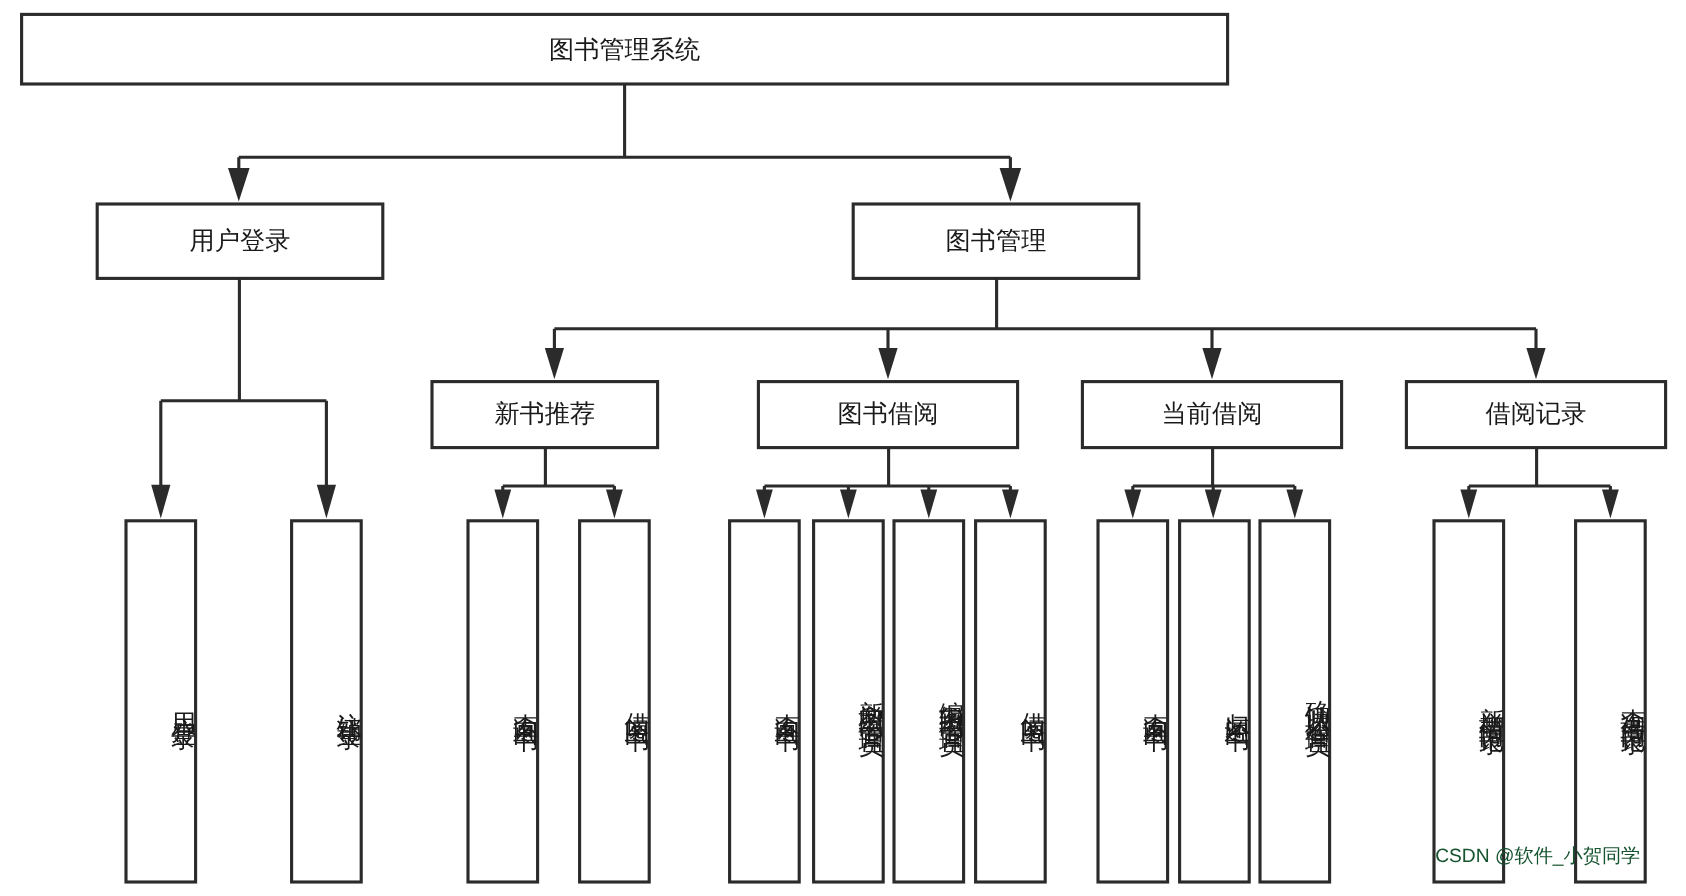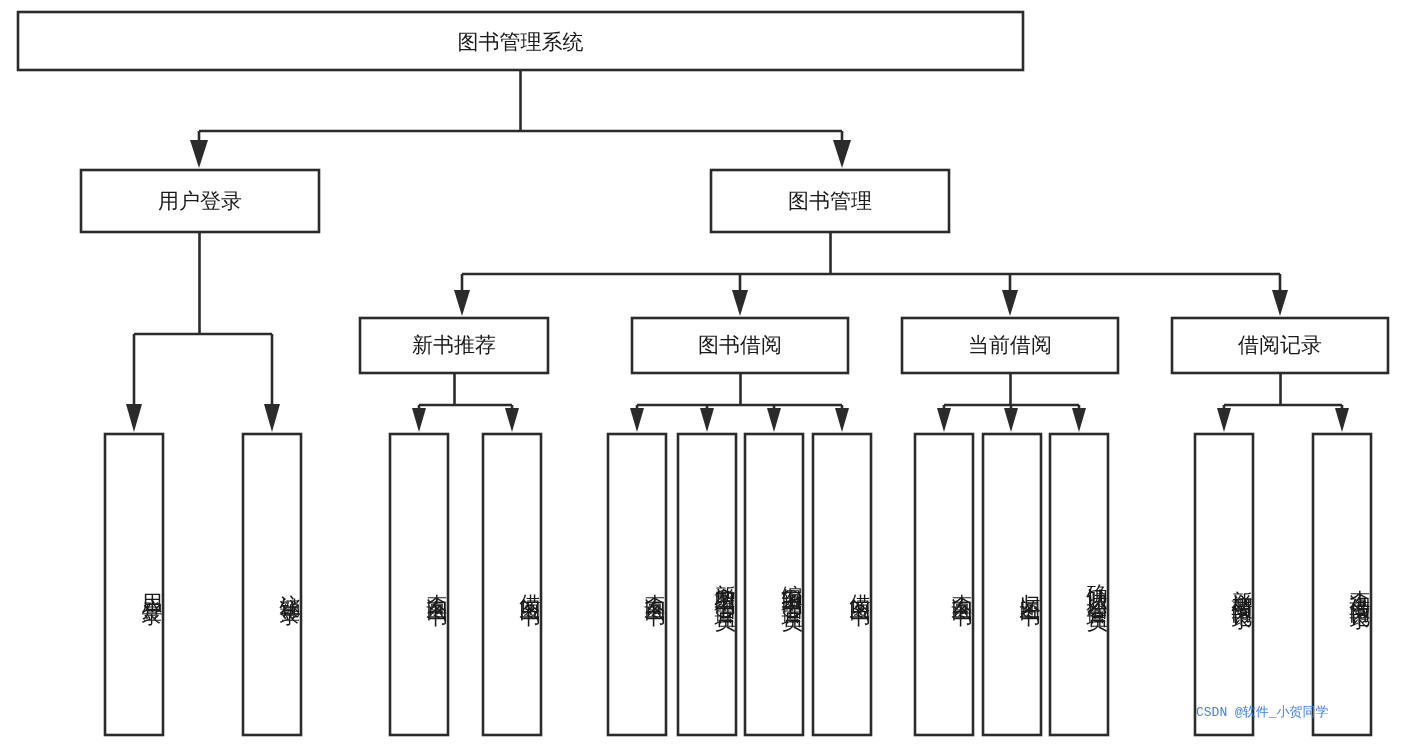--- a/index.html
+++ b/index.html
@@ -57,23 +57,23 @@
     text-orientation: upright;
     letter-spacing: 4px;
     line-height: 1;
     white-space: nowrap;
     text-align: center;
     pointer-events: none;
     user-select: none;
   }
   .watermark {
     position: absolute;
-    font-family: Liberation Mono, monospace;
-    font-size: 13px;
-    color: #3b82f6;
+    font-family: Liberation Sans, sans-serif;
+    font-size: 16px;
+    color: #14532d;
     white-space: nowrap;
     user-select: none;
   }
 </style>
 </head>
 <body>
 
 <div id="diagram-root">
 
   <svg id="tree-svg" viewBox="0 0 1405 747">

